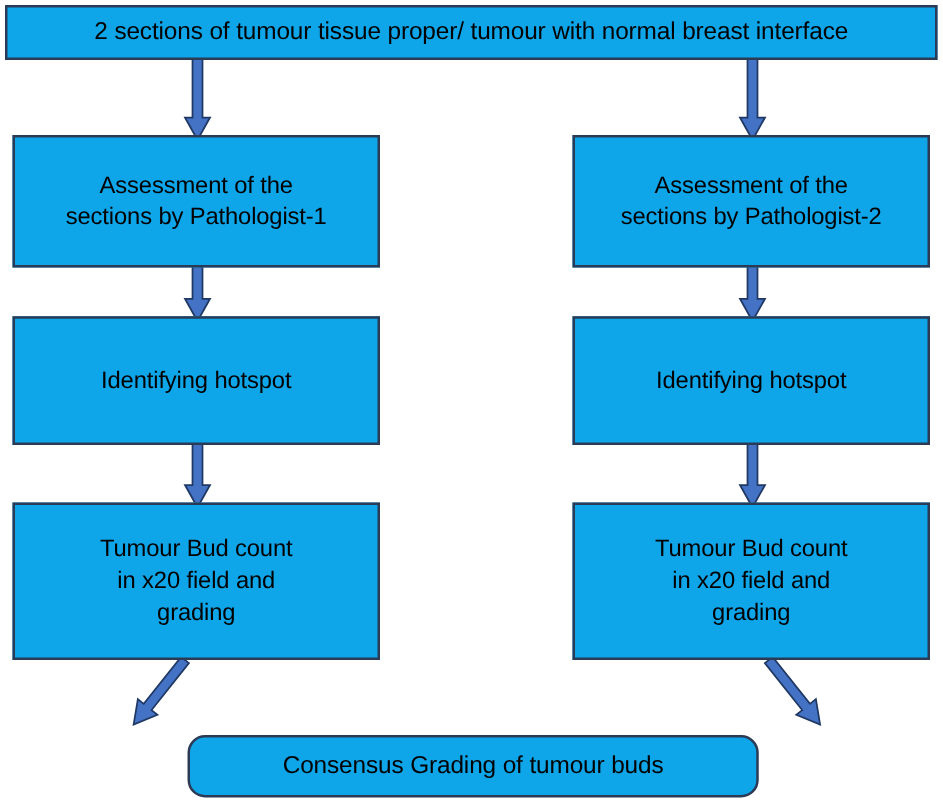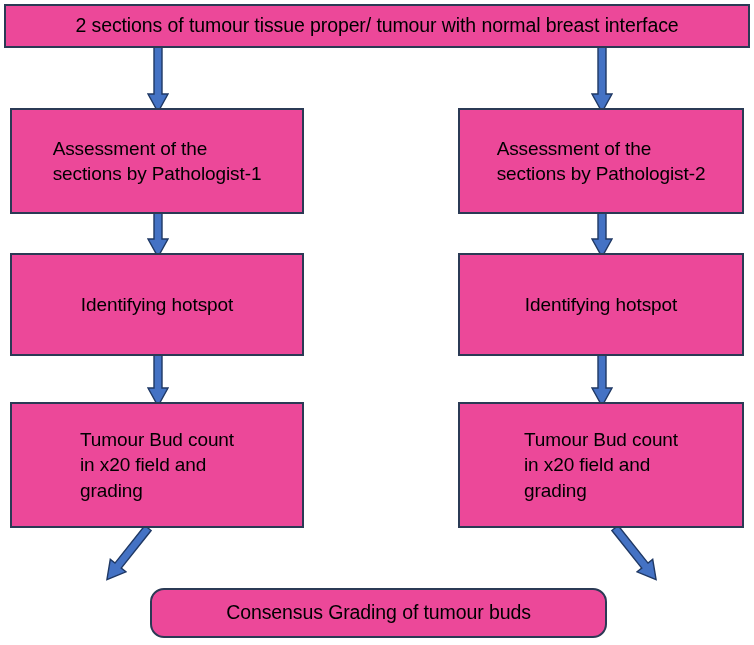--- a/index.html
+++ b/index.html
@@ -13,25 +13,26 @@
   #canvas {
     position: relative;
     width: 754px;
     height: 645px;
     background: #ffffff;
     overflow: hidden;
   }
   .node {
     position: absolute;
     box-sizing: border-box;
-    background: #ec4899;
+    background: #0ea5e9;
     border: 2px solid #2b3a55;
     display: flex;
     align-items: center;
     justify-content: center;
+    text-align: center;
     color: #000000;
     line-height: 1.32;
     white-space: pre-line;
     letter-spacing: -0.1px;
   }
   .node.rounded {
     border-radius: 14px;
   }
 
   

